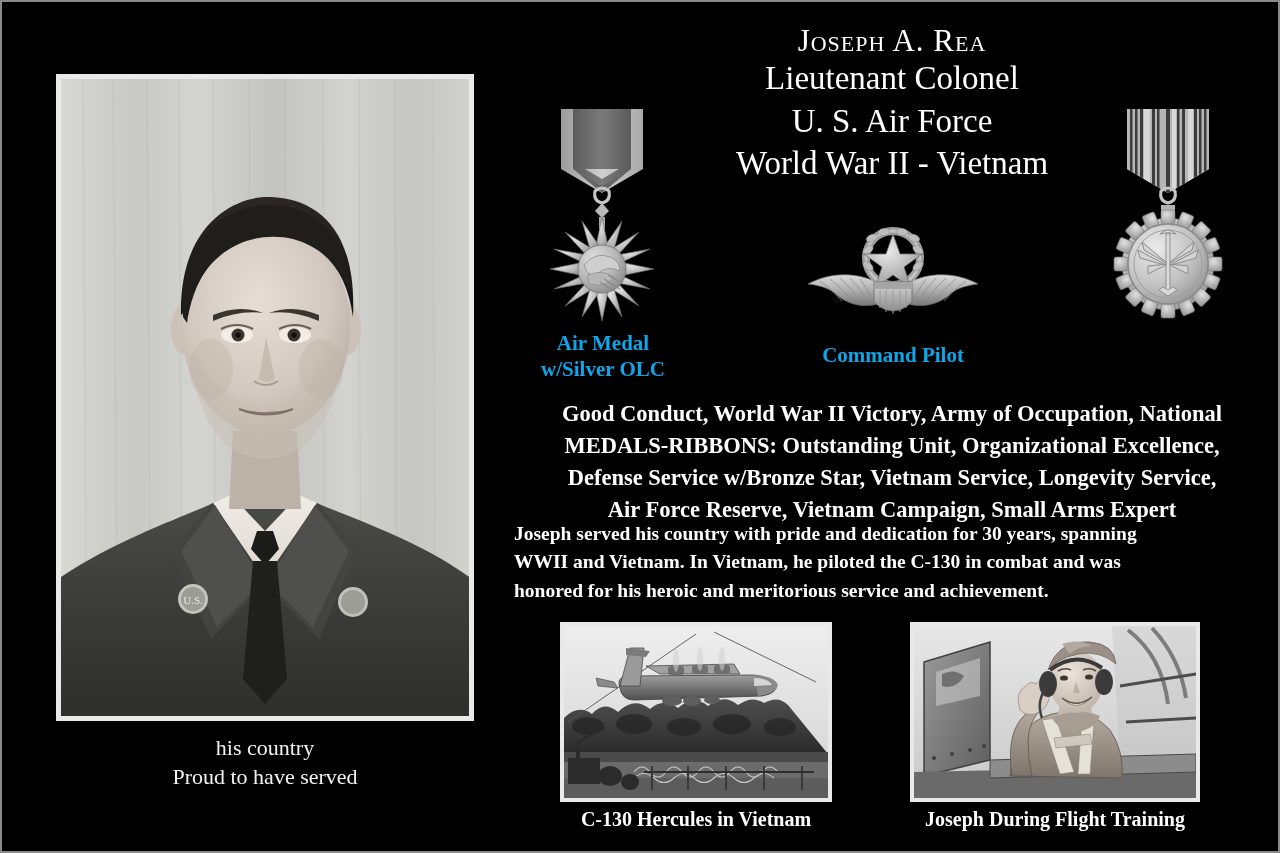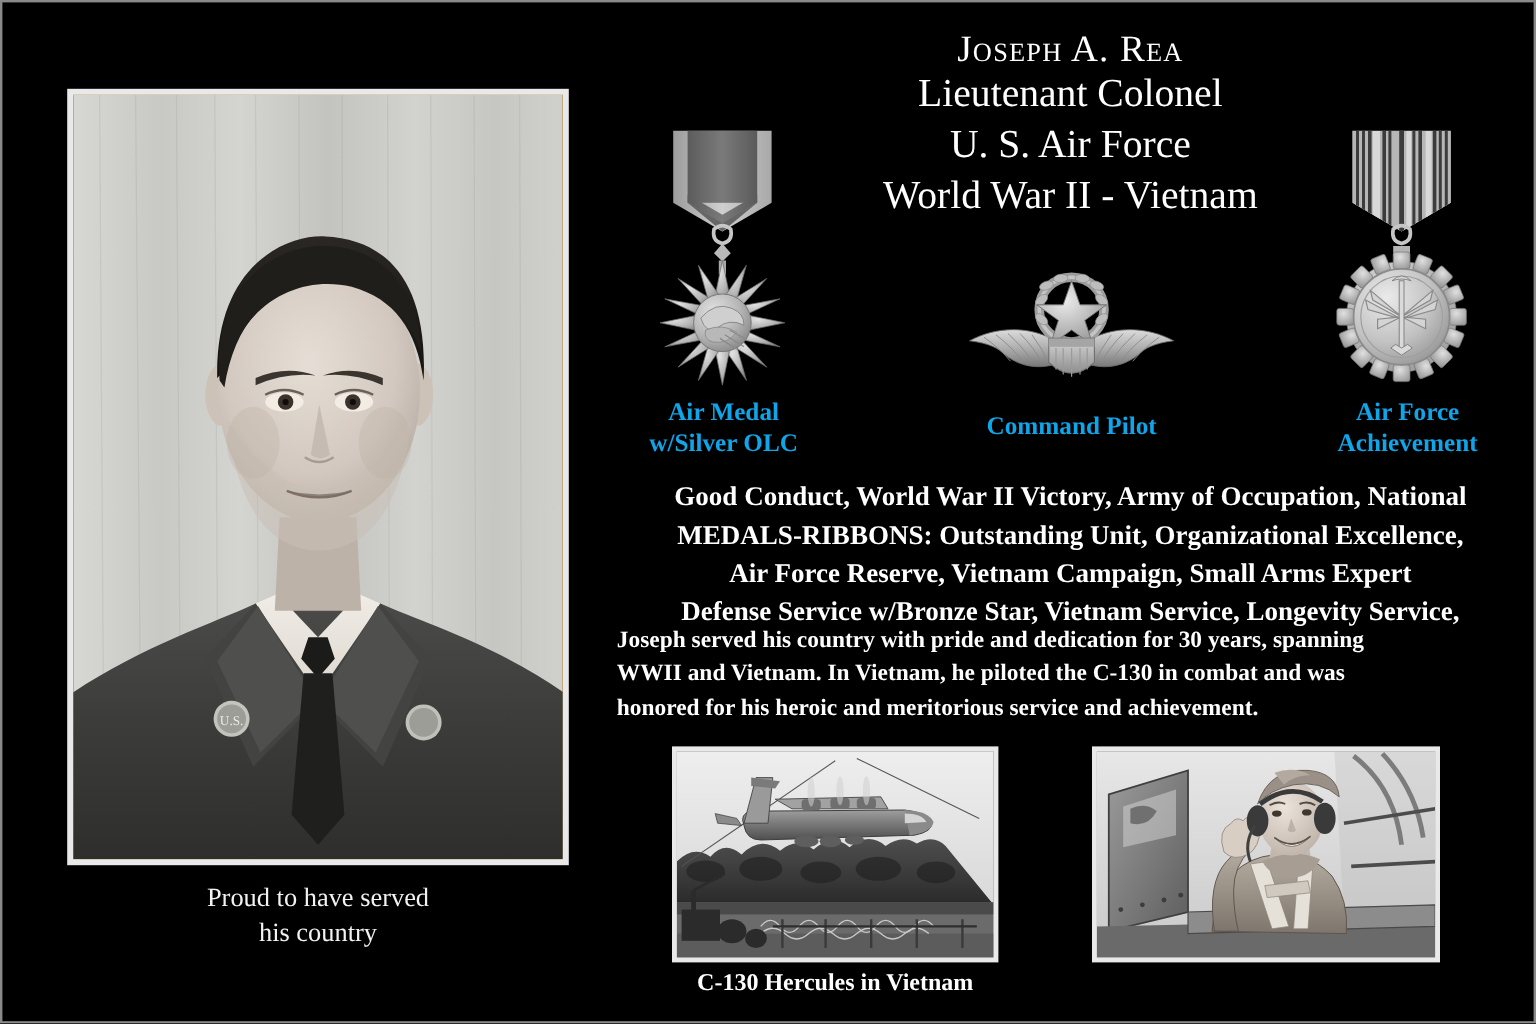--- a/index.html
+++ b/index.html
@@ -264,22 +264,22 @@
         <path d="M 178 330 q 27 12 54 0 q -27 6 -54 0 Z" fill="#8e8078"></path>
         <path d="M 178 330 q 27 11 54 0" stroke="#7d6f67" stroke-width="2" fill="none"></path>
 
         <ellipse cx="150" cy="290" rx="22" ry="30" fill="#bcb1a7" opacity="0.35"></ellipse>
         <ellipse cx="260" cy="290" rx="22" ry="30" fill="#bcb1a7" opacity="0.35"></ellipse>
       </svg>
     </div>
   </div>
 
   <div class="portrait-caption">
+    <div>his country</div>
     <div>Proud to have served</div>
-    <div>his country</div>
   </div>
 
   <div class="header">
     <div class="hdr-name">Joseph A. Rea</div>
     <div class="hdr-rank">Lieutenant Colonel</div>
     <div class="hdr-branch">U. S. Air Force</div>
     <div class="hdr-wars">World War II - Vietnam</div>
   </div>
 
   <div class="medal medal-air">
@@ -492,30 +492,26 @@
         </g>
 
         <g fill="#dadada" stroke="#7f7f7f" stroke-width="0.8">
           <rect x="-2" y="-30" width="4" height="58"></rect>
           <path d="M -8 -30 q 8 -8 16 0 q -8 -3 -16 0 Z"></path>
           <path d="M -9 26 l 9 6 l 9 -6 l -4 -3 l -5 3 l -5 -3 Z"></path>
         </g>
       </g>
     </svg>
   </div>
-  <div class="medal-label lbl-ach">
-    <div>Air Force</div>
-    <div>Achievement</div>
-  </div>
 
   <div class="ribbons-block">
     <div class="rb-line">Good Conduct, World War II Victory, Army of Occupation, National</div>
     <div class="rb-line">MEDALS-RIBBONS:  Outstanding Unit, Organizational Excellence,</div>
+    <div class="rb-line">Defense Service w/Bronze Star, Vietnam Service, Longevity Service,</div>
     <div class="rb-line">Air Force Reserve, Vietnam Campaign, Small Arms Expert</div>
-    <div class="rb-line">Defense Service w/Bronze Star, Vietnam Service, Longevity Service,</div>
   </div>
 
   <div class="bio-block">
     <div class="bio-line">Joseph served his country with pride and dedication for 30 years, spanning</div>
     <div class="bio-line">WWII and Vietnam.  In Vietnam, he piloted the C-130 in combat and was</div>
     <div class="bio-line">honored for his heroic and meritorious service and achievement.</div>
   </div>
 
   <div class="photo-frame photo-c130">
     <div class="photo-inner">
@@ -694,14 +690,15 @@
         </g>
         <path d="M 144 45 q 7 -4 13 -1" stroke="#544b40" stroke-width="1.6" fill="none"></path>
         <path d="M 169 44 q 7 -3 13 1" stroke="#544b40" stroke-width="1.6" fill="none"></path>
         <path d="M 162 56 l -3 10 q 4 3 7 0 Z" fill="#bdb2a7"></path>
 
         <path d="M 148 72 q 15 12 30 -1 q -15 16 -30 1 Z" fill="#ffffff" stroke="#6b6259" stroke-width="0.7"></path>
         <path d="M 148 72 q 15 11 30 -1" stroke="#5c5349" stroke-width="1.4" fill="none"></path>
       </svg>
     </div>
   </div>
+  <div class="photo-caption cap-flight">Joseph During Flight Training</div>
 
 </div>
 
 </body></html>

